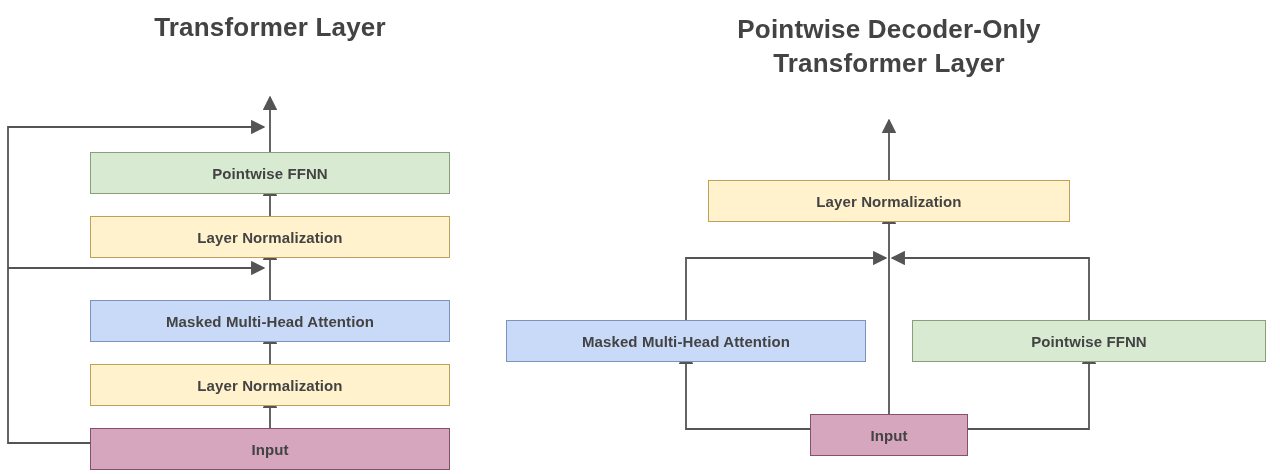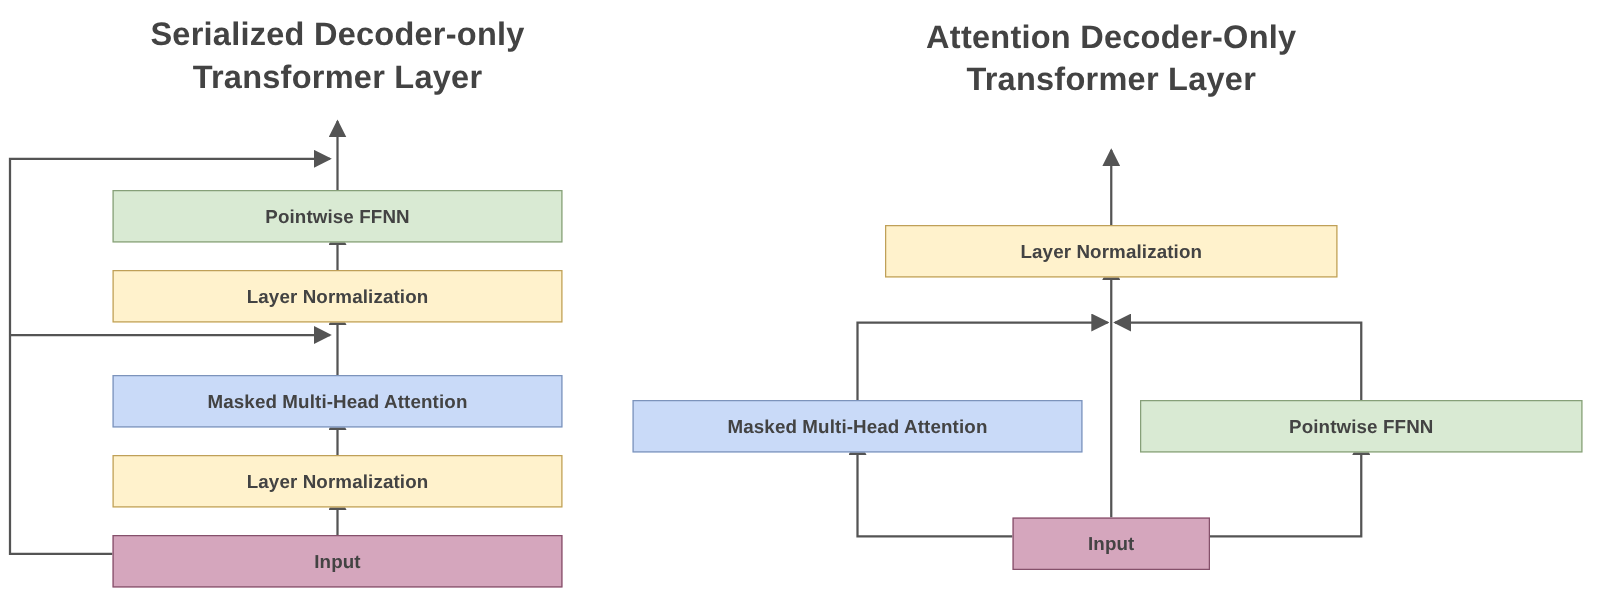--- a/index.html
+++ b/index.html
@@ -85,26 +85,25 @@
 
       <path d="M 889 414 L 889 211" marker-end="url(#arrow)"></path>
       <path d="M 889 180 L 889 120" marker-end="url(#arrow)"></path>
 
       <path d="M 686 320 L 686 258 L 886 258" marker-end="url(#arrow)"></path>
       <path d="M 1089 320 L 1089 258 L 892 258" marker-end="url(#arrow)"></path>
     </g>
   </svg>
 
   <div class="diagram-title title-left">
-    <div>Serialized Decoder-only</div>
     <div>Transformer Layer</div>
   </div>
 
   <div class="diagram-title title-right">
-    <div>Attention Decoder-Only</div>
+    <div>Pointwise Decoder-Only</div>
     <div>Transformer Layer</div>
   </div>
 
   <div class="node l-col l-ffnn" style="background-color: rgb(217, 234, 211); border-color: rgb(135, 160, 121);">Pointwise FFNN</div>
 
   <div class="node l-col l-ln-top" style="background-color: rgb(255, 242, 204); border-color: rgb(191, 160, 88);">Layer Normalization</div>
 
   <div class="node l-col l-mha" style="background-color: rgb(201, 218, 248); border-color: rgb(124, 147, 187);">Masked Multi-Head Attention</div>
 
   <div class="node l-col l-ln-bottom" style="background-color: rgb(255, 242, 204); border-color: rgb(191, 160, 88);">Layer Normalization</div>

